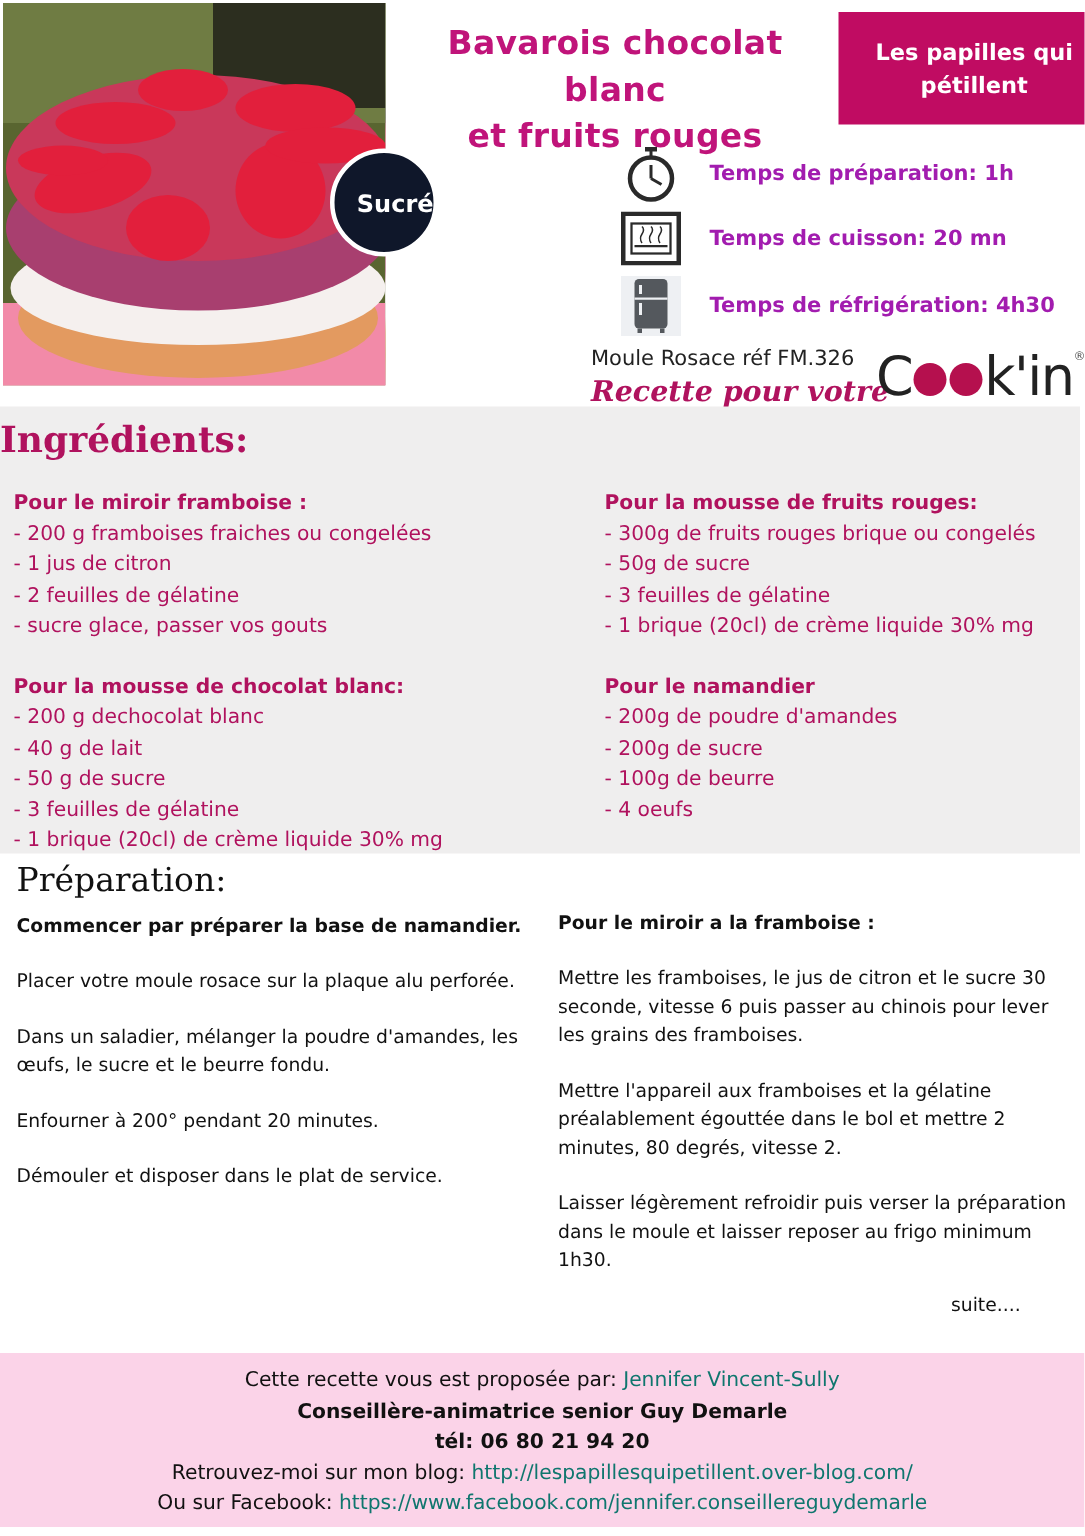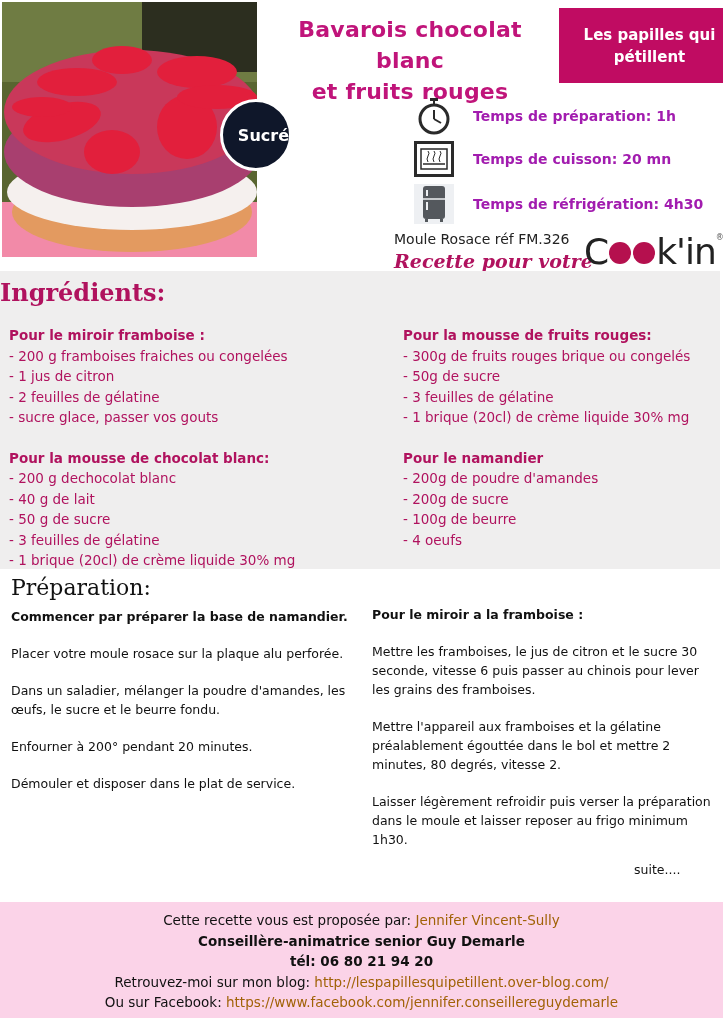--- a/index.html
+++ b/index.html
@@ -22,21 +22,21 @@
   .h-ing { left:0; top:278px; color:#b0125e; font-size:24px; font-family:"DejaVu Serif", serif;font-weight:bold; }
   .col { position:absolute; color:#b0125e; font-size:13.5px; line-height:20.5px; }
   .col .sub { font-weight:bold; }
   .col .group { margin-bottom:20px; }
   .h-prep { left:11px; top:575px; color:#111; font-size:22px; font-family:"DejaVu Serif", serif; }
   .prep { position:absolute; color:#111; font-size:12.5px; line-height:19px; }
   .prep p { margin:0 0 18px 0; }
   .prep .b { font-weight:bold; }
   .suite { left:634px; top:862px; font-size:12.5px; color:#111;text-align:right; }
   .footer { left:0; top:902px; width:723px; height:116px; background:#fbd3e8; text-align:center; font-size:13.5px; line-height:20.5px; color:#111; padding-top:8px; box-sizing:border-box; }
-  .footer .pink { color:#a16207; }
+  .footer .pink { color:#0f766e; }
   .footer .bold { font-weight:bold; }
 </style>
 </head>
 <body>
 
 <div class="abs photo">
   <svg width="255" height="255" viewBox="0 0 255 255">
     <rect x="0" y="0" width="255" height="255" fill="#596530"></rect>
     <rect x="0" y="0" width="255" height="80" fill="#6f7c43"></rect>
     <rect x="140" y="0" width="115" height="70" fill="#2c2e1f"></rect>

